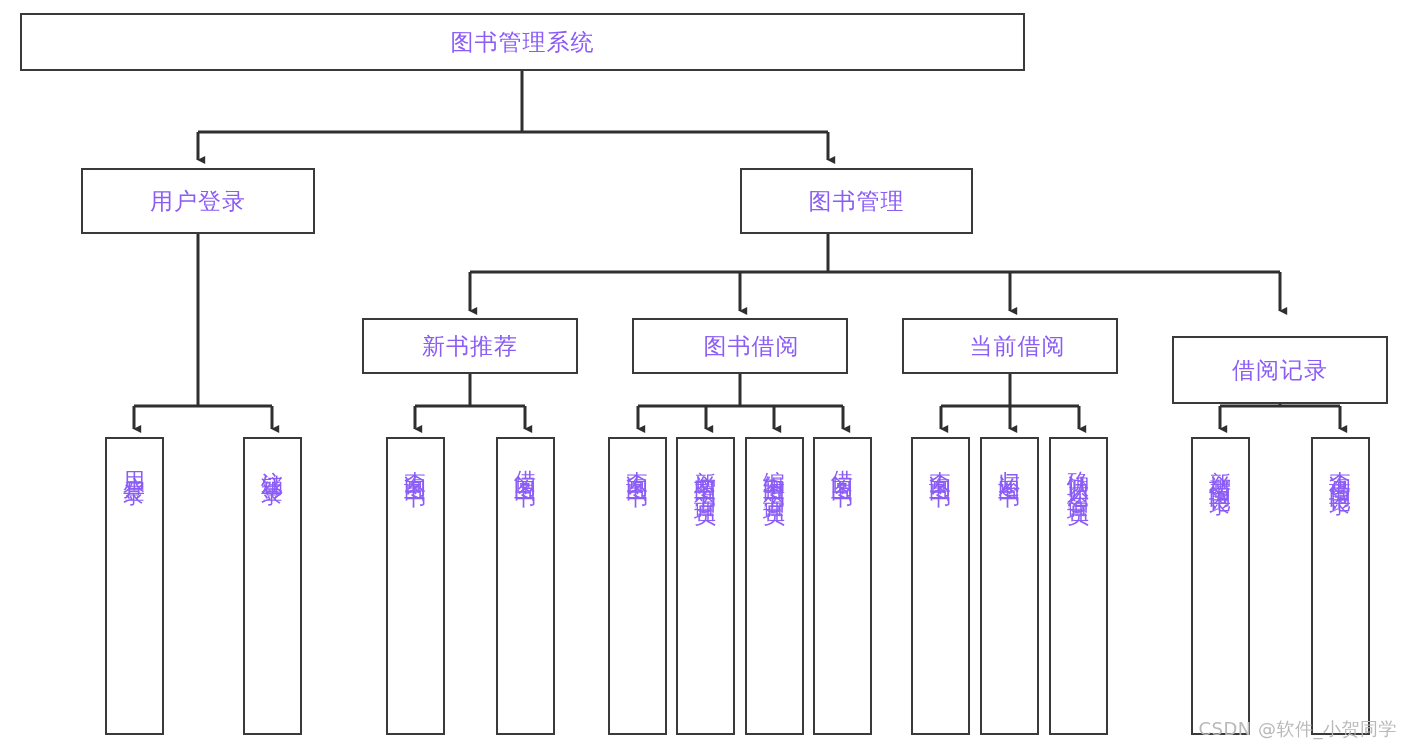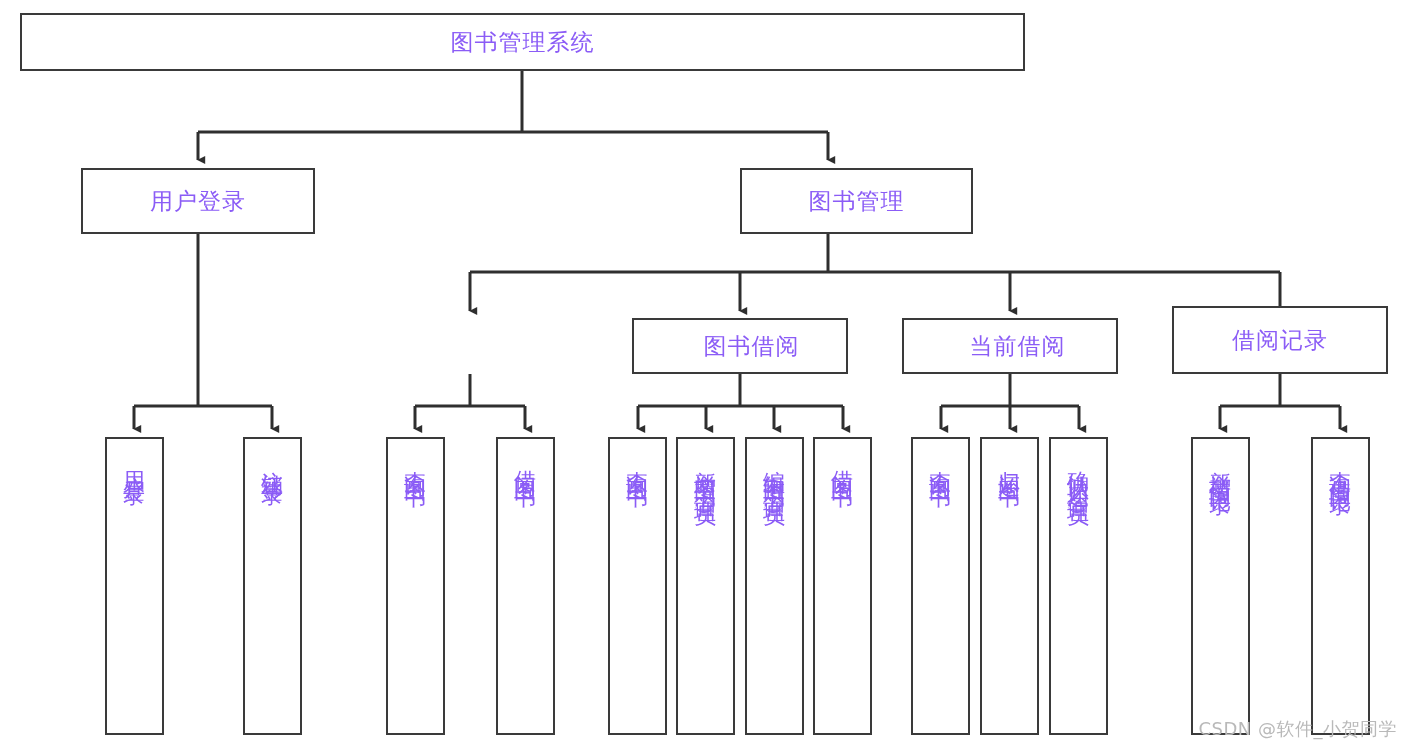--- a/index.html
+++ b/index.html
@@ -123,27 +123,30 @@
     <span class="lbl">图书管理系统</span>
   </div>
 
   <div class="node" style="left:81px; top:168px; width:234px; height:66px;">
     <span class="lbl">用户登录</span>
   </div>
   <div class="node" style="left:740px; top:168px; width:233px; height:66px;">
     <span class="lbl">图书管理</span>
   </div>
 
+  <div class="node" style="left:362px; top:318px; width:216px; height:56px;">
+    <span class="lbl">新书推荐</span>
+  </div>
   <div class="node" style="left:632px; top:318px; width:216px; height:56px;padding-left:23px;">
     <span class="lbl">图书借阅</span>
   </div>
   <div class="node" style="left:902px; top:318px; width:216px; height:56px;padding-left:15px;">
     <span class="lbl">当前借阅</span>
   </div>
-  <div class="node" style="left:1172px; top:306px; width:216px; height:68px;">
+  <div class="node" style="left:1172px; top:336px; width:216px; height:68px;">
     <span class="lbl">借阅记录</span>
   </div>
 
   <div class="node vert" style="left:105px; top:437px; width:59px; height:298px;">
     <span class="lbl">用户登录</span>
   </div>
   <div class="node vert" style="left:243px; top:437px; width:59px; height:298px;">
     <span class="lbl">注销登录</span>
   </div>
 

